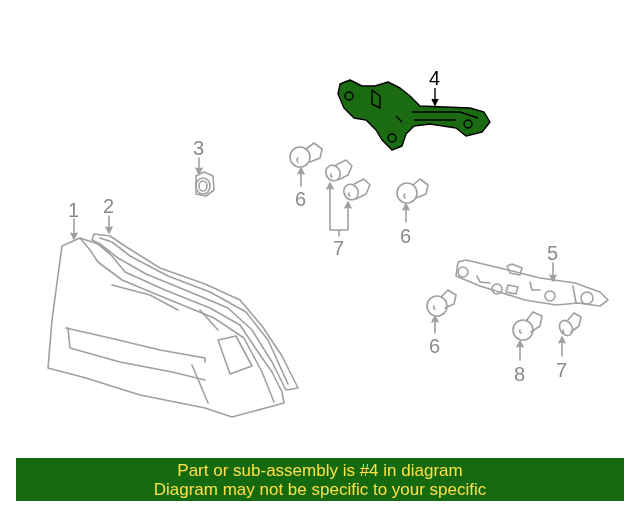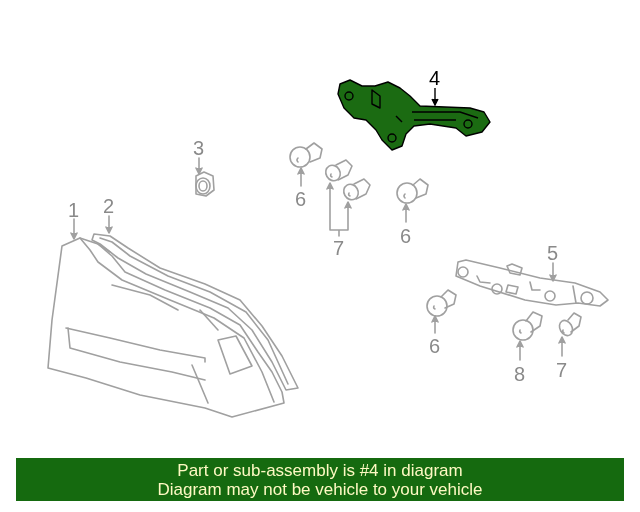--- a/index.html
+++ b/index.html
@@ -2,21 +2,21 @@
 <html><head>
 <meta charset="utf-8">
 <style>
   html, body { margin: 0; padding: 0; background: #ffffff; }
   body { width: 640px; height: 512px; position: relative; overflow: hidden; font-family: "Liberation Sans", sans-serif; }
   #diagram { position: absolute; left: 0; top: 0; width: 640px; height: 512px; }
   .callout { font-family: "Liberation Sans", sans-serif; font-size: 20px; fill: #8a8a8a; }
   .callout.active { fill: #000000; }
   .banner {
     position: absolute; left: 16px; top: 458px; width: 608px; height: 43px;
-    background: #156a0f; color: #fef9c3; text-align: center;
+    background: #156a0f; color: #fde047; text-align: center;
     font-family: "Liberation Sans", sans-serif; font-size: 17px; line-height: 19px;
     padding-top: 3px; box-sizing: border-box;
   }
   .banner div { white-space: nowrap; }
 </style>
 </head>
 <body>
 
 <svg id="diagram" viewBox="0 0 640 512" xmlns="http://www.w3.org/2000/svg">
   <g fill="none" stroke="#a0a0a0" stroke-width="1.6" stroke-linejoin="round" stroke-linecap="round">
@@ -150,14 +150,14 @@
   <text class="callout" x="295" y="206">6</text>
   <text class="callout" x="400" y="243">6</text>
   <text class="callout" x="429" y="353">6</text>
   <text class="callout" x="333" y="255">7</text>
   <text class="callout" x="556" y="377">7</text>
   <text class="callout" x="514" y="381">8</text>
 </svg>
 
 <div class="banner">
   <div>Part or sub-assembly is #4 in diagram</div>
-  <div>Diagram may not be vehicle to your vehicle</div>
+  <div>Diagram may not be specific to your specific</div>
 </div>
 
 </body></html>

